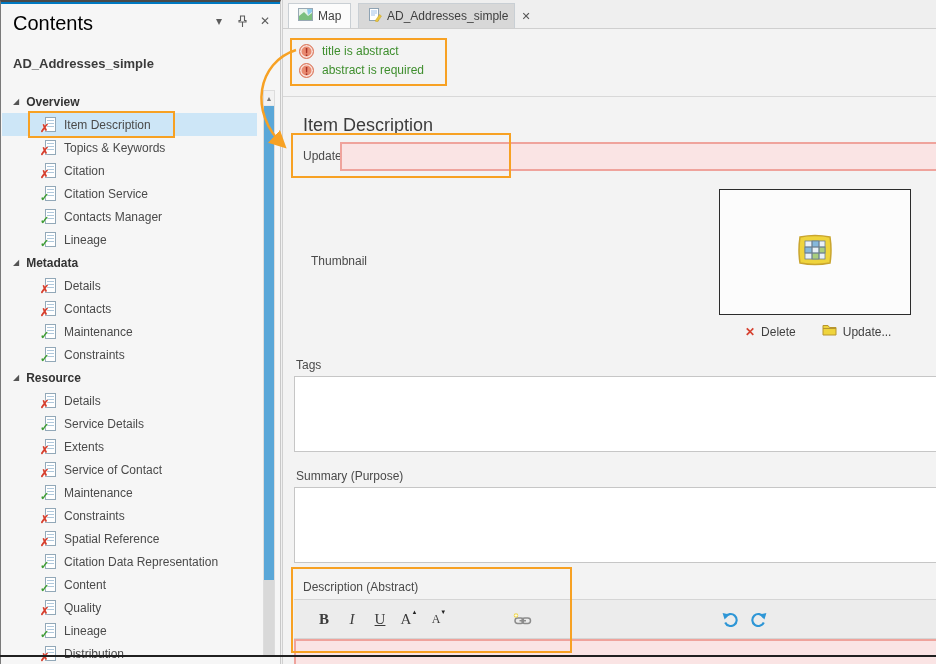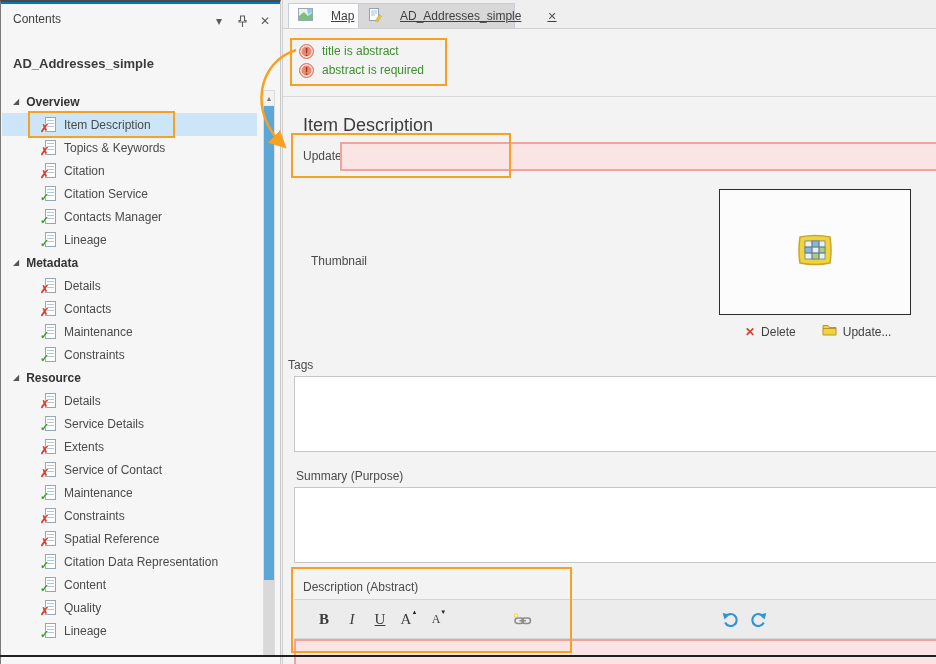--- a/index.html
+++ b/index.html
@@ -3,21 +3,21 @@
 <meta charset="utf-8">
 <style>
   html,body{margin:0;padding:0;background:#e8e8e8;}
   .app{position:relative;width:936px;height:664px;overflow:hidden;background:#F0F0F0;
        font-family:"Liberation Sans",sans-serif;-webkit-font-smoothing:antialiased;}
 
   
   .panel{position:absolute;left:0;top:0;width:281px;height:664px;background:#F6F6F6;
          border-top:2px solid #4A4A4A;border-left:1px solid #7a7a7a;border-right:1px solid #C8C8C8;box-sizing:border-box;}
   .panel-accent{position:absolute;left:0;top:0;width:100%;height:2px;background:#0079C1;}
-  .panel-title{position:absolute;left:12px;top:10px;font-size:12px;color:#404040;}
+  .panel-title{position:absolute;left:12px;top:10px;font-size:20px;color:#000000;}
   .panel-icons{position:absolute;right:8px;top:12px;display:flex;gap:9px;align-items:center;color:#5c5c5c;}
   .panel-icons .pic{width:14px;height:14px;display:flex;align-items:center;justify-content:center;font-size:12px;cursor:default;}
   .dataset-name{position:absolute;left:12px;top:54px;font-size:13px;font-weight:bold;color:#3B3B3B;}
 
   .tree{position:absolute;left:1px;top:88px;right:23px;}
   .trow{height:23px;display:flex;align-items:center;box-sizing:border-box;}
   .trow.sec{padding-left:11px;gap:7px;}
   .trow.sec .twisty{font-size:8px;color:#555;line-height:1;}
   .trow.sec .sec-label{font-size:12px;font-weight:bold;color:#333;}
   .trow.itm{padding-left:40px;gap:8px;}
@@ -36,22 +36,22 @@
   
   .sb-track{position:absolute;left:262px;top:88px;width:12px;height:566px;background:#E9E9E9;border:1px solid #DDD;box-sizing:border-box;}
   .sb-up{position:absolute;left:0;top:0;width:100%;height:14px;display:flex;align-items:center;justify-content:center;
          font-size:7px;color:#777;background:#F2F2F2;}
   .sb-thumb{position:absolute;left:0;top:15px;width:100%;height:474px;background:#5AA7D8;}
   .sb-rest{position:absolute;left:0;top:489px;bottom:0;width:100%;background:#D9D9D9;}
 
   
   .main{position:absolute;left:282px;top:0;width:654px;height:664px;background:#F3F3F3;border-left:1px solid #D0D0D0;box-sizing:border-box;}
   .tabbar{position:absolute;left:0;top:0;right:0;height:28px;background:#EFEFEF;border-bottom:1px solid #CFCFCF;}
-  .tab{position:absolute;top:3px;height:25px;display:flex;align-items:center;gap:18px;padding:0 9px;
-       font-size:12px;color:#3F3F3F;border:1px solid #C9CFD4;border-bottom:none;box-sizing:border-box;white-space:nowrap;text-decoration:underline;}
+  .tab{position:absolute;top:3px;height:25px;display:flex;align-items:center;gap:5px;padding:0 9px;
+       font-size:12px;color:#3F3F3F;border:1px solid #C9CFD4;border-bottom:none;box-sizing:border-box;white-space:nowrap;}
   .tab.map{left:5px;background:#FCFCFC;}
   .tab.meta{left:75px;background:#D8D8D8;width:157px;}
   .tab-close{margin-left:8px;font-size:11px;color:#555;}
 
   .err-row{position:absolute;left:16px;display:flex;align-items:center;gap:8px;height:18px;}
   .err-ic{width:15px;height:15px;border-radius:50%;background:#E88A70;border:1px solid #DB7A60;
           box-shadow:inset 0 0 0 1.5px rgba(255,255,255,.75);color:#A93226;font-weight:bold;font-size:11px;
           line-height:15px;text-align:center;box-sizing:border-box;}
   .err-txt{font-size:12px;color:#3E8E2D;}
 
@@ -267,20 +267,27 @@
             <b class="badge">✗</b>
           </span>
           <span class="item-label">Quality</span>
         </div>
         <div class="trow itm">
           <span class="doc-icon ok">
             <span class="page"></span>
             <b class="badge">✓</b>
           </span>
           <span class="item-label">Lineage</span>
+        </div>
+        <div class="trow itm">
+          <span class="doc-icon err">
+            <span class="page"></span>
+            <b class="badge">✗</b>
+          </span>
+          <span class="item-label">Distribution</span>
         </div>
       </div>
     <div class="sb-track">
       <div class="sb-up">▲</div>
       <div class="sb-rest"></div>
       <div class="sb-thumb"></div>
     </div>
   </aside>
 
   <main class="main">
@@ -353,21 +360,21 @@
         <span>
           <svg width="15" height="12" viewBox="0 0 15 12">
               <path d="M1 1.5 h5 l1.5 2 H14 V11 H1 Z" fill="#EFD43C" stroke="#B8962E"></path>
               <path d="M1 4.5 H14" stroke="#B8962E" fill="none"></path>
             </svg>
         </span>
         <span>Update...</span>
       </span>
     </div>
 
-    <span class="fld-label" style="left:5px;top:358px;">Tags</span>
+    <span class="fld-label" style="left:13px;top:358px;">Tags</span>
     <textarea class="box-input tags-box" style=""></textarea>
 
     <span class="fld-label" style="left:13px;top:469px;">Summary (Purpose)</span>
     <textarea class="box-input summary-box" style=""></textarea>
 
     <span class="fld-label" style="left:20px;top:580px;">Description (Abstract)</span>
     <div class="fmt-bar">
       <span class="tb-btn tb-b">B</span>
       <span class="tb-btn tb-i">I</span>
       <span class="tb-btn tb-u">U</span>

